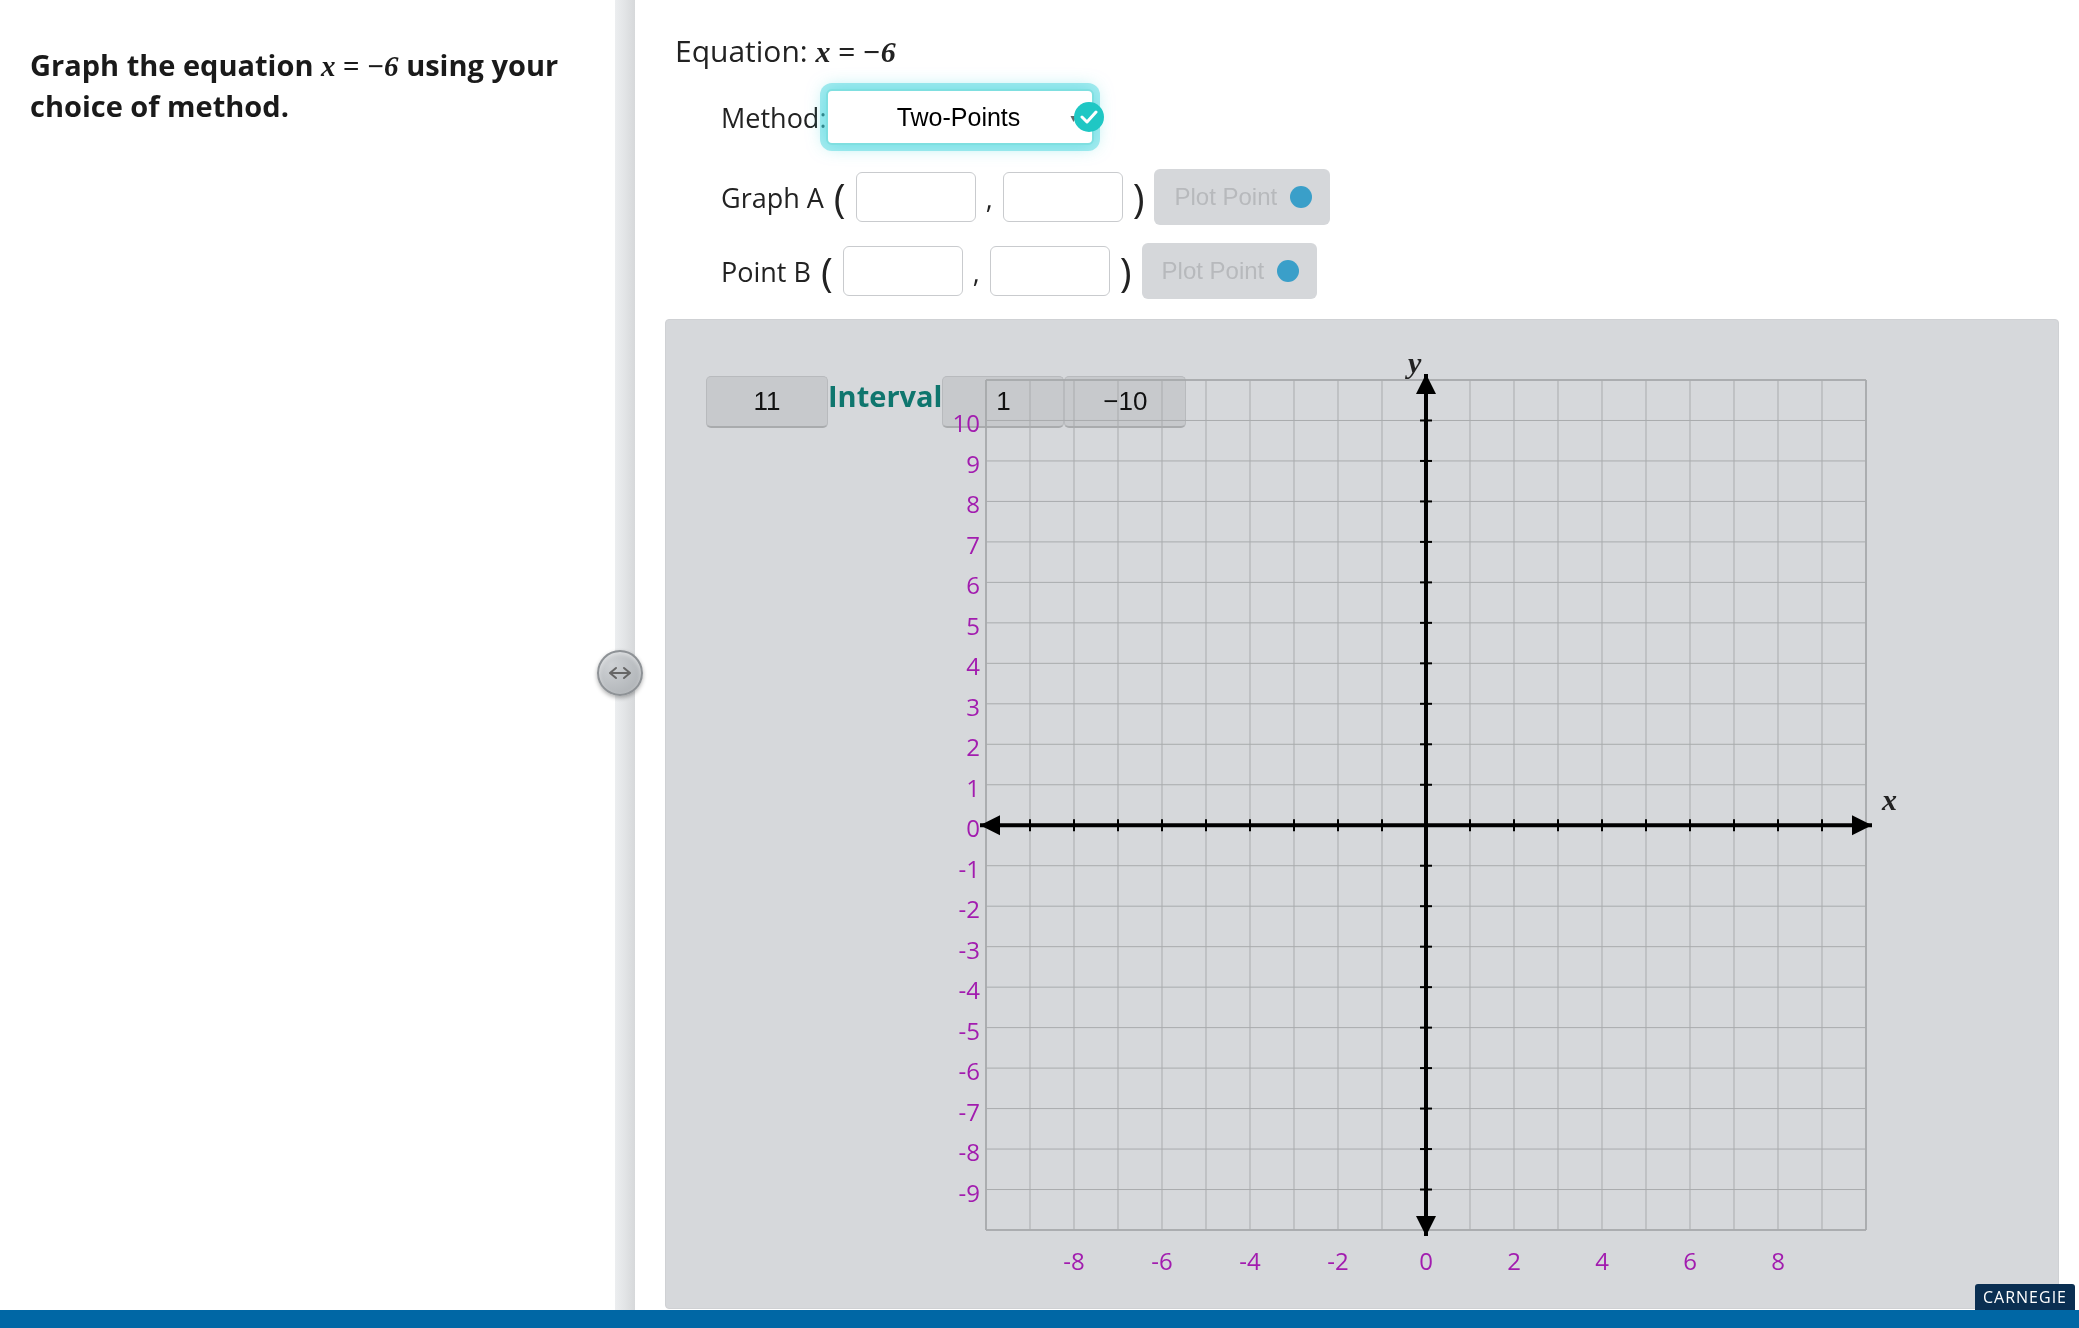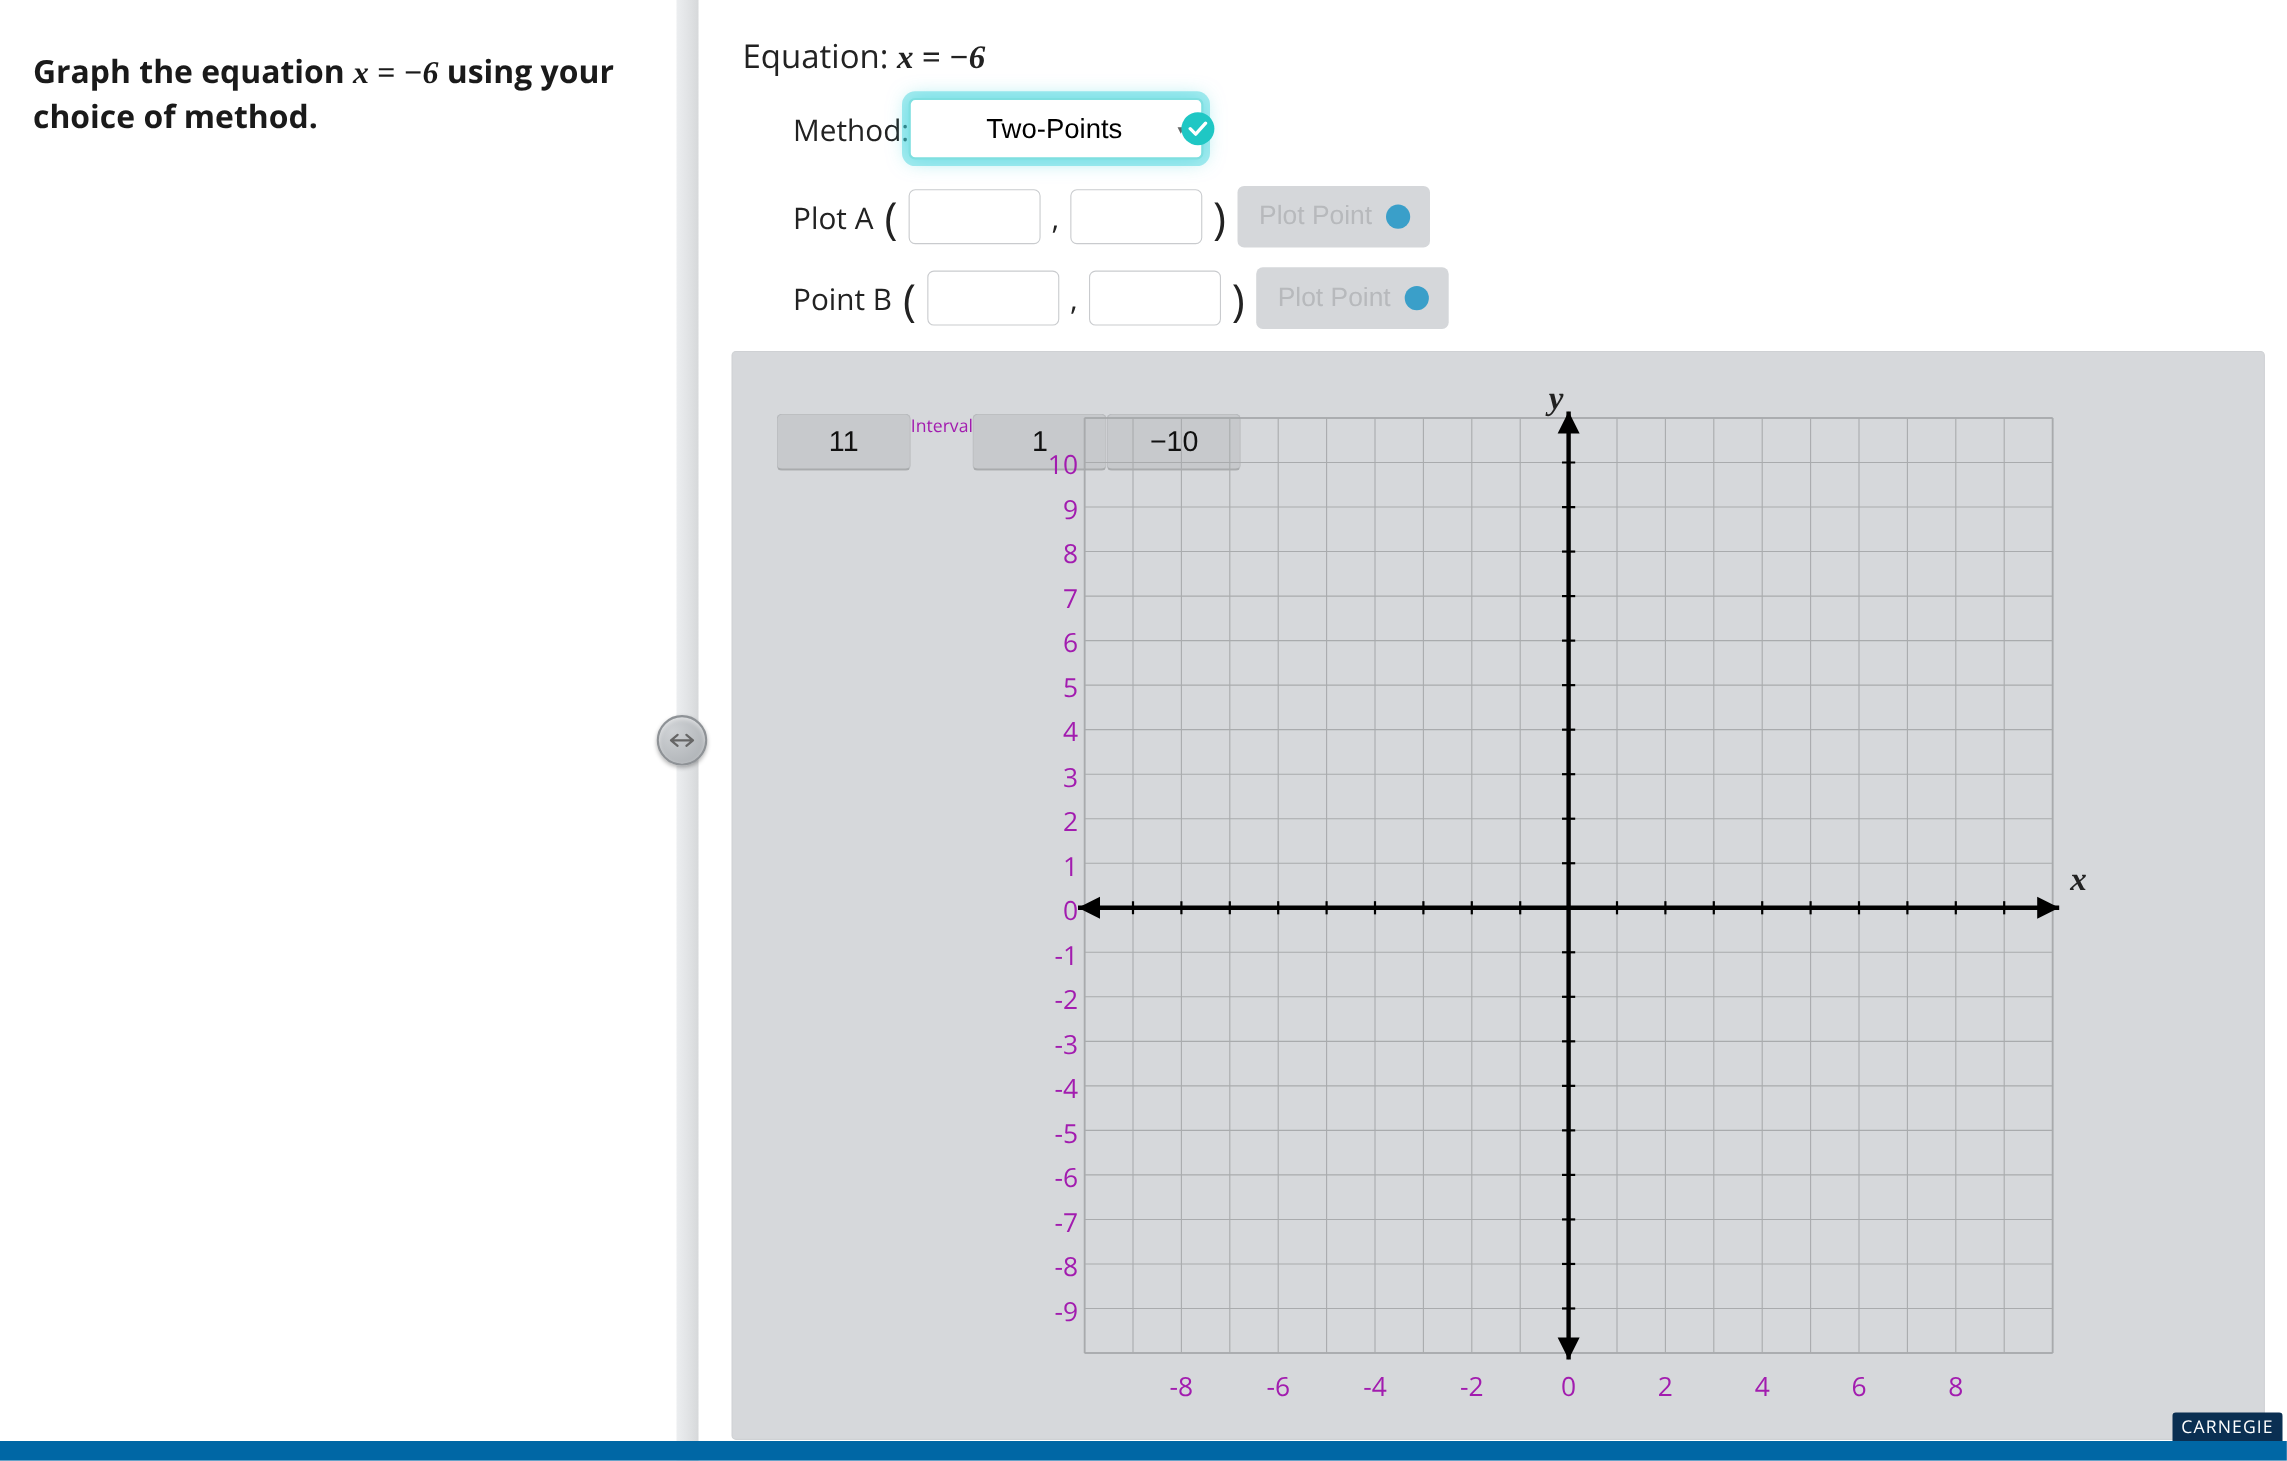--- a/index.html
+++ b/index.html
@@ -138,23 +138,24 @@
   }
   .graph-inner { display: flex; gap: 60px; height: 100%; }
   .side-controls {
     width: 160px;
     display: flex;
     flex-direction: row;
     align-items: flex-start;
     padding-top: 6px;
   }
   .box-label {
-    font-size: 16px;
-    color: #a21caf;
+    font-size: 29px;
+    color: #0f766e;
     margin-bottom: 10px;
+    font-weight: bold;
   }
   .box-input {
     width: 122px; height: 52px;
     background: #c7c9cc;
     border: 1px solid #b8babd;
     border-bottom: 2px solid #a9abad;
     border-radius: 5px;
     text-align: center;
     font-size: 26px;
     color: #111;
@@ -243,21 +244,21 @@
         <span class="method-caret">▾</span>
       </div>
       <span class="check-badge">
         <svg viewBox="0 0 18 14">
             <path d="M2 7 L7 12 L16 2" stroke="#fff" stroke-width="3" fill="none" stroke-linecap="round" stroke-linejoin="round"></path>
           </svg>
       </span>
     </div>
 
     <div class="point-row">
-      <span>Plot A</span>
+      <span>Graph A</span>
       <span class="paren">(</span>
       <input class="coord" value="" style="">
       <span>,</span>
       <input class="coord" value="" style="">
       <span class="paren">)</span>
       <button class="plot-btn">
         <span>Plot Point</span>
         <span class="dot"></span>
       </button>
     </div>

